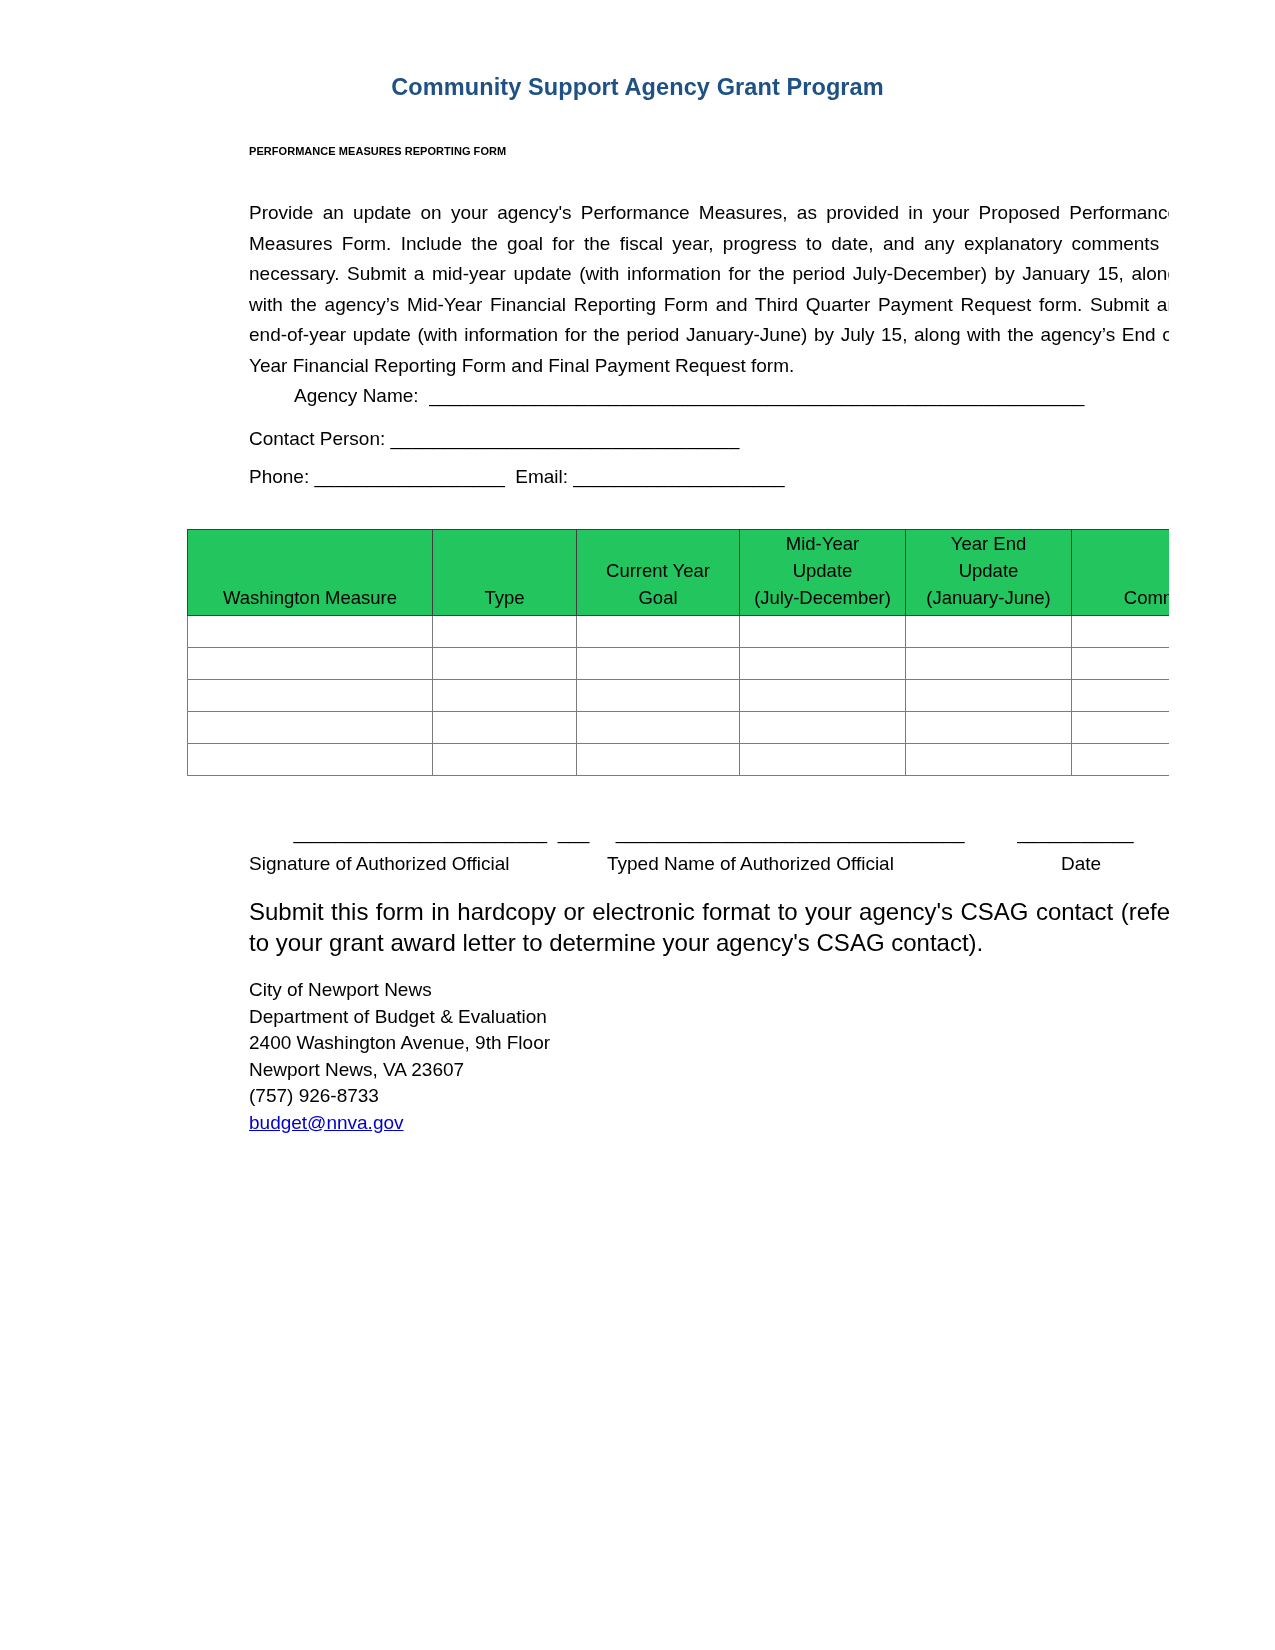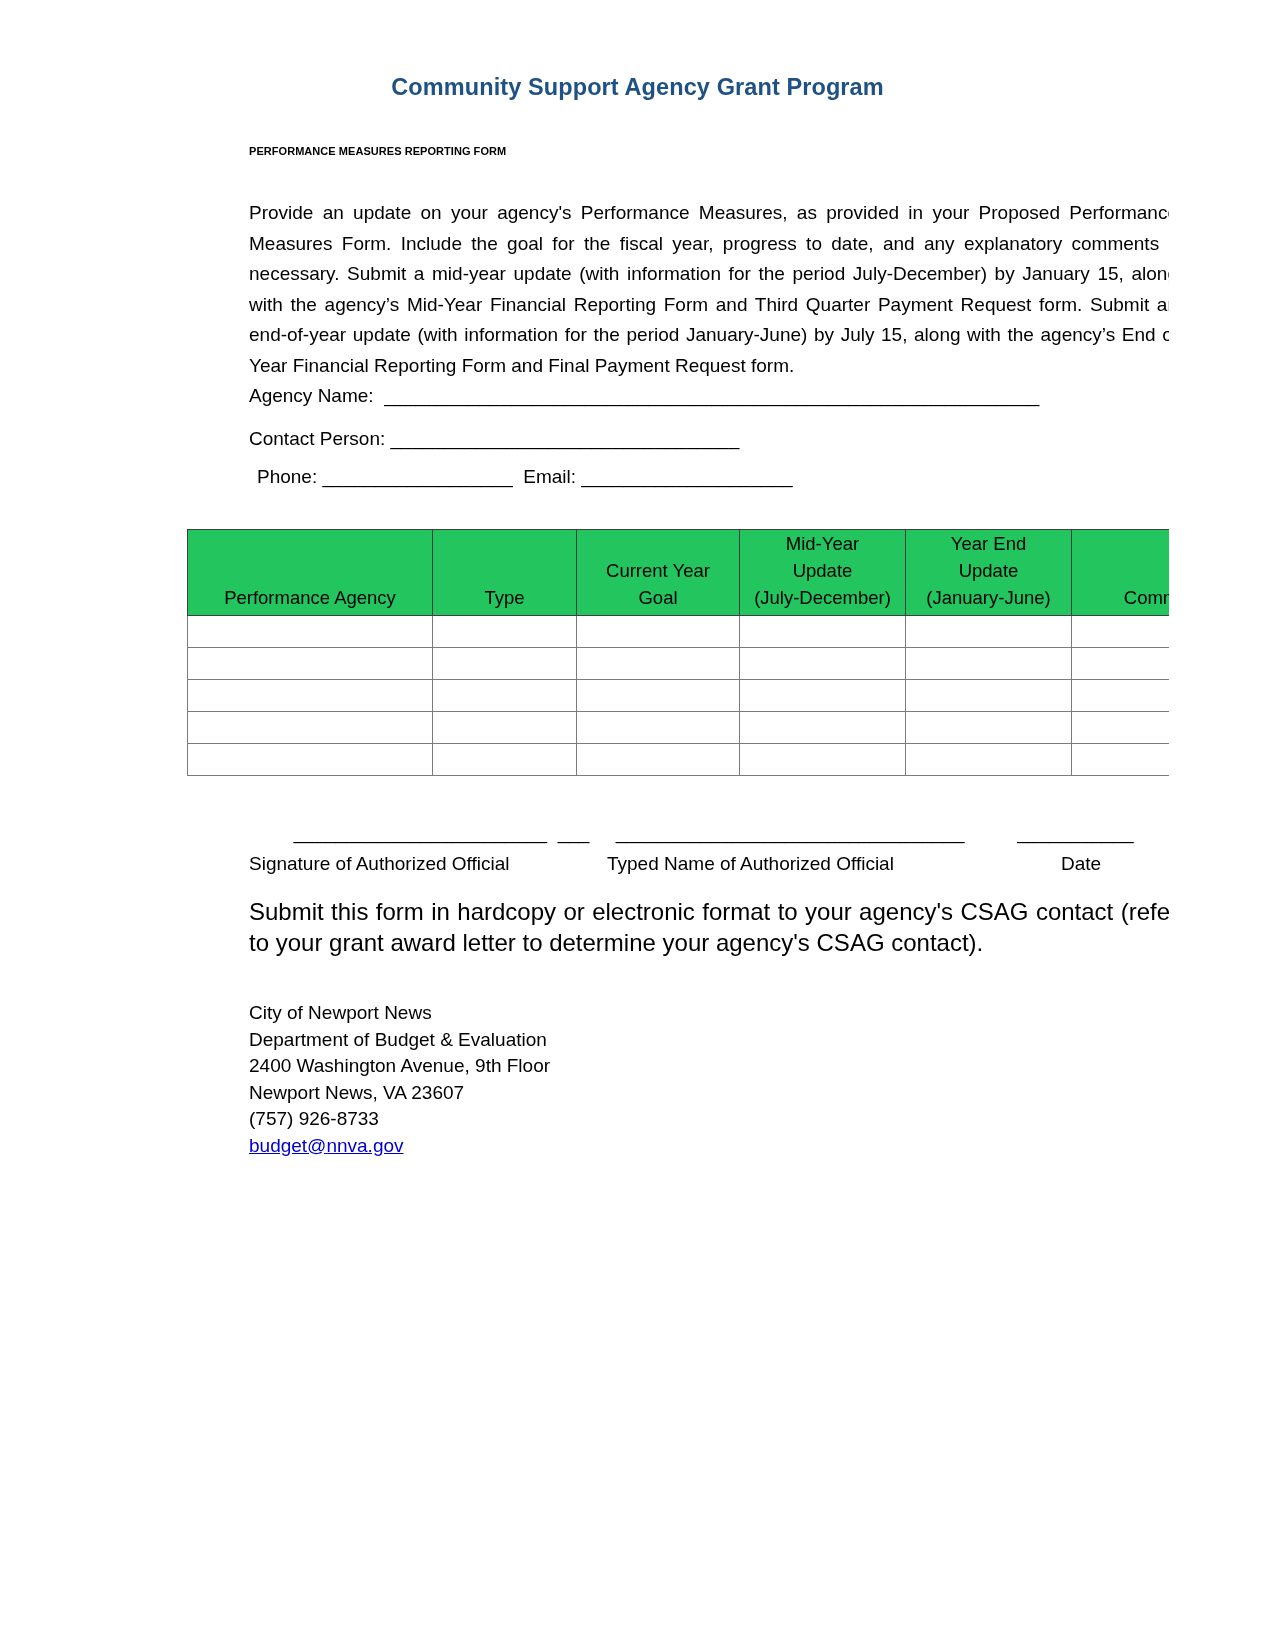--- a/index.html
+++ b/index.html
@@ -53,23 +53,23 @@
     color: #000000;
   }
   .field-line {
     position: absolute;
     left: 143px;
     font-size: 19px;
     line-height: 30.5px;
     white-space: pre;
     color: #000000;
   }
-  #field-agency { top: 381px; }
+  #field-agency { top: 381px; margin-left: 45px; }
   #field-contact { top: 424px; }
-  #field-phone { top: 462px; margin-left: 8px; }
+  #field-phone { top: 462px; }
 
   table.measures {
     position: absolute;
     left: 81px;
     top: 529px;
     width: 1078px;
     border-collapse: collapse;
     table-layout: fixed;
   }
   table.measures td {
@@ -137,21 +137,21 @@
     width: 929px;
     font-size: 24px;
     line-height: 30.5px;
     text-align: justify;
     text-justify: inter-word;
     color: #000000;
   }
   .address-block {
     position: absolute;
     left: 143px;
-    top: 1000px;
+    top: 977px;
     font-size: 19px;
     line-height: 26.5px;
     color: #000000;
   }
   .address-block div { white-space: nowrap; }
   .email-link {
     color: #0000CC;
     text-decoration: underline;
   }
 </style>
@@ -179,21 +179,21 @@
       <col class="col-goal">
       <col class="col-mid">
       <col class="col-yearend">
       <col class="col-comment">
     </colgroup>
     <thead>
       <tr>
         <td>
           <span class="hdr-line"></span>
           <span class="hdr-line"></span>
-          <span class="hdr-line">Performance Agency</span>
+          <span class="hdr-line">Washington Measure</span>
         </td>
         <td>
           <span class="hdr-line"></span>
           <span class="hdr-line"></span>
           <span class="hdr-line">Type</span>
         </td>
         <td>
           <span class="hdr-line"></span>
           <span class="hdr-line">Current Year</span>
           <span class="hdr-line">Goal</span>

